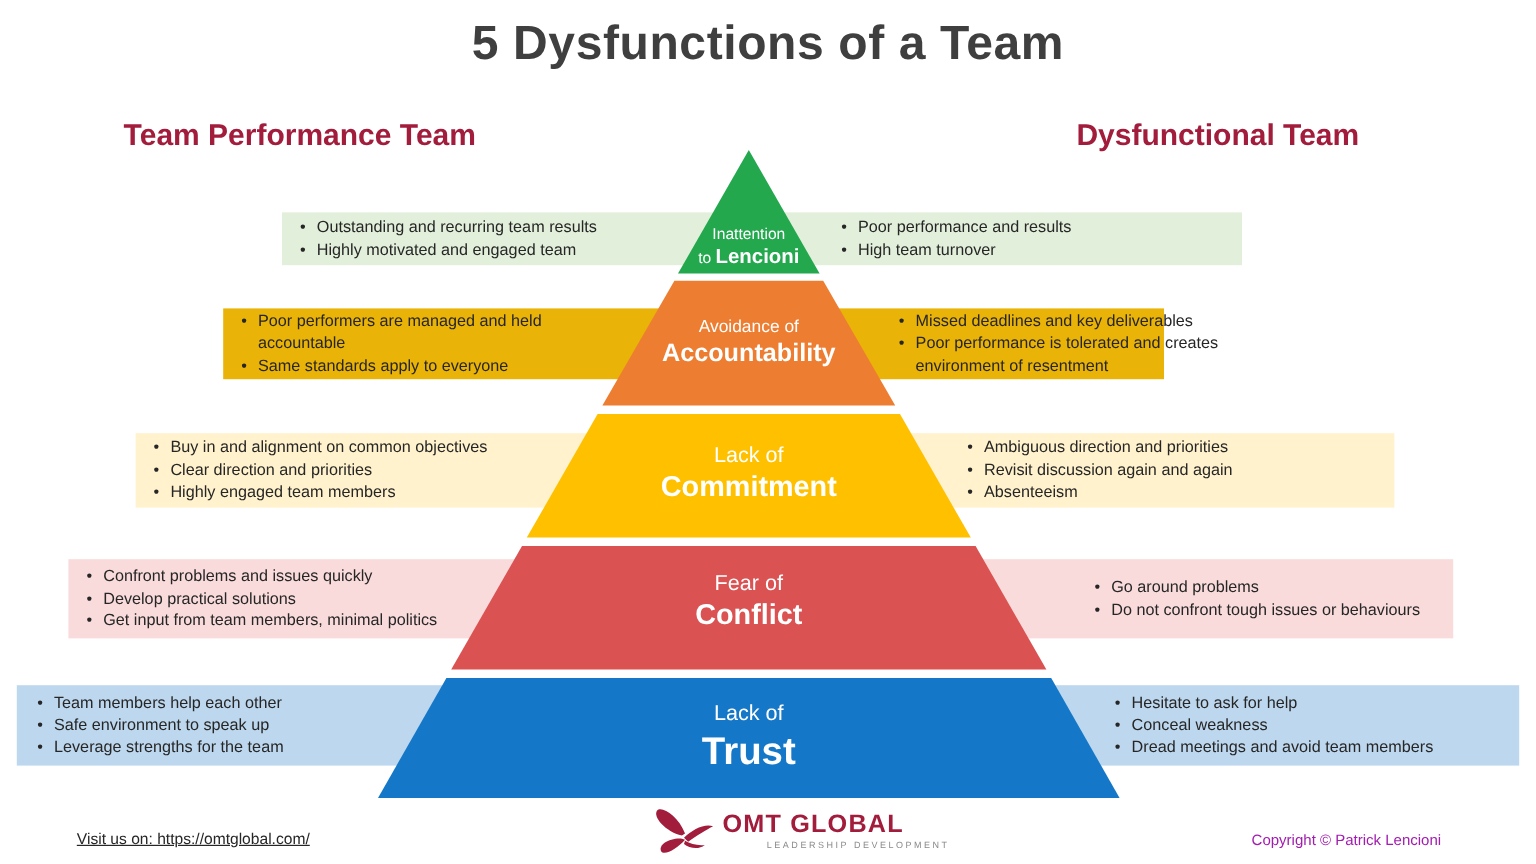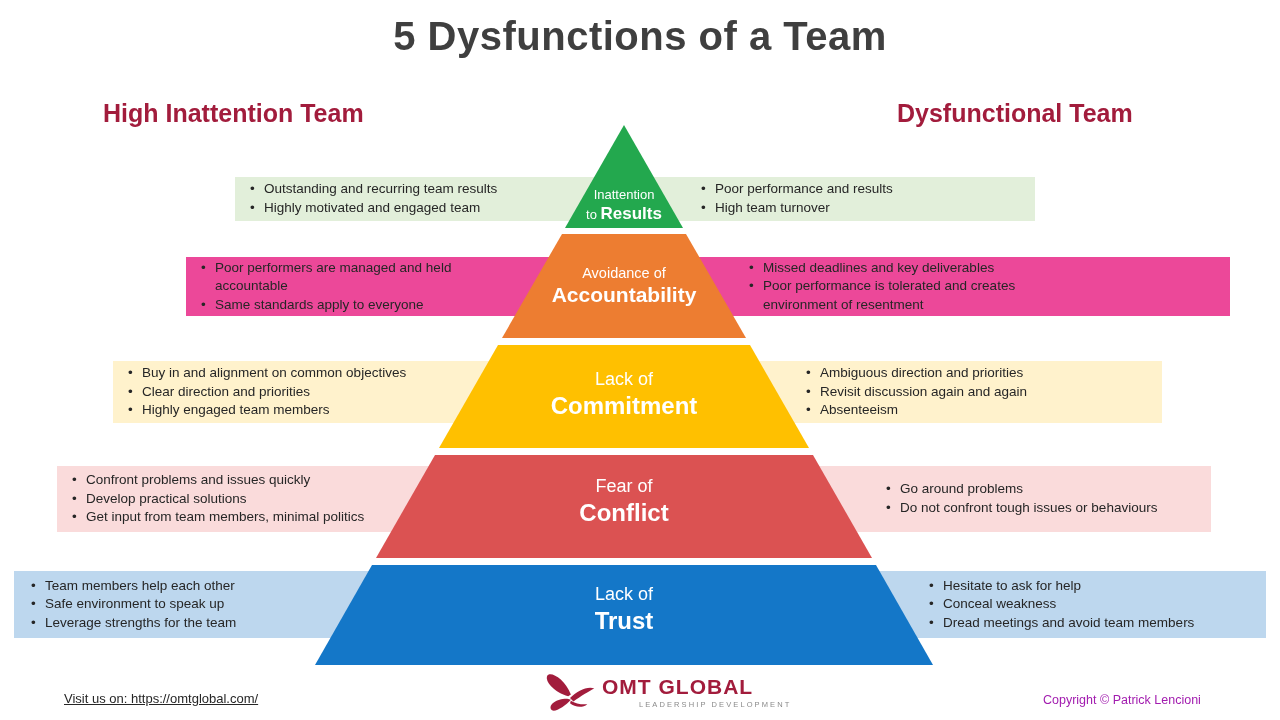--- a/index.html
+++ b/index.html
@@ -44,35 +44,35 @@
   .logo-name{font-size:21px;font-weight:bold;color:#A21C3C;letter-spacing:1px;line-height:1;
              font-family:"Liberation Sans", sans-serif;}
   .logo-sub{font-size:7.5px;color:#8a8a8a;letter-spacing:2.1px;margin-top:3px;padding-left:37px;}
 </style>
 </head>
 <body>
 
 <div id="stage">
 
   <div class="title">5 Dysfunctions of a Team</div>
-  <div class="col-header hdr-left">High Inattention Team</div>
+  <div class="col-header hdr-left">Team Performance Team</div>
   <div class="col-header hdr-right">Dysfunctional Team</div>
 
   <div class="band" style="top: 177px; left: 235px; width: 800px; height: 44px; background-color: rgb(226, 239, 218);">
     <ul class="pts" style="left:12px;width:330px">
         <li>Outstanding and recurring team results</li>
         <li>Highly motivated and engaged team</li>
       </ul>
     <ul class="pts" style="left:463px;width:330px">
         <li>Poor performance and results</li>
         <li>High team turnover</li>
       </ul>
   </div>
 
-  <div class="band" style="top: 257px; left: 186px; width: 1044px; height: 59px; background-color: #ec4899;">
+  <div class="band" style="top: 257px; left: 186px; width: 784px; height: 59px; background-color: #eab308;">
     <ul class="pts" style="left:12px;width:290px">
         <li>Poor performers are managed and held accountable</li>
         <li>Same standards apply to everyone</li>
       </ul>
     <ul class="pts" style="left:560px;width:340px">
         <li>Missed deadlines and key deliverables</li>
         <li>Poor performance is tolerated and creates environment of resentment</li>
       </ul>
   </div>
 
@@ -88,21 +88,21 @@
         <li>Absenteeism</li>
       </ul>
   </div>
 
   <div class="band" style="top: 466px; left: 57px; width: 1154px; height: 66px; background-color: rgb(250, 219, 219);">
     <ul class="pts" style="left:12px;width:340px">
         <li>Confront problems and issues quickly</li>
         <li>Develop practical solutions</li>
         <li>Get input from team members, minimal politics</li>
       </ul>
-    <ul class="pts" style="left:826px;width:340px">
+    <ul class="pts" style="left:852px;width:340px">
         <li>Go around problems</li>
         <li>Do not confront tough issues or behaviours</li>
       </ul>
   </div>
 
   <div class="band" style="top: 571px; left: 14px; width: 1252px; height: 67px; background-color: rgb(189, 215, 238);">
     <ul class="pts" style="left:14px;width:330px">
         <li>Team members help each other</li>
         <li>Safe environment to speak up</li>
         <li>Leverage strengths for the team</li>
@@ -118,21 +118,21 @@
     <polygon points="624,125 565,228 683,228" fill="#23A84E"></polygon>
     <polygon points="562,234 686,234 746,338 502,338" fill="#ED7D31"></polygon>
     <polygon points="498,345 750,345 809,448 439,448" fill="#FFC000"></polygon>
     <polygon points="435,455 813,455 872,558 376,558" fill="#DB5252"></polygon>
     <polygon points="372,565 876,565 933,665 315,665" fill="#1477C8"></polygon>
   </svg>
 
   <div class="pyr-label" style="top:187px">
     <div class="lab-line1" style="font-size:13px">Inattention</div>
     <div class="lab-line2" style="font-size:13px">
-      <span class="pre">to </span><span style="font-size:17px">Results</span>
+      <span class="pre">to </span><span style="font-size:17px">Lencioni</span>
     </div>
   </div>
 
   <div class="pyr-label" style="top:264px">
     <div class="lab-line1" style="font-size:14.5px">Avoidance of</div>
     <div class="lab-line2" style="font-size:21px">
       <span class="pre"></span><span>Accountability</span>
     </div>
   </div>
 
@@ -145,21 +145,21 @@
 
   <div class="pyr-label" style="top:475px">
     <div class="lab-line1">Fear of</div>
     <div class="lab-line2" style="font-size:24px">
       <span class="pre"></span><span>Conflict</span>
     </div>
   </div>
 
   <div class="pyr-label" style="top:583px">
     <div class="lab-line1">Lack of</div>
-    <div class="lab-line2" style="font-size:24px">
+    <div class="lab-line2" style="font-size:32px">
       <span class="pre"></span><span>Trust</span>
     </div>
   </div>
 
   <div class="visit">Visit us on: https://omtglobal.com/</div>
 
   <div class="logo">
     <svg width="52" height="44" viewBox="0 0 60 50">
       <path d="M31,28 C24,10 8,1 4,6 C0,12 12,26 28,30 Z" fill="#A21C3C"></path>
       <path d="M28,33 C16,32 5,39 8,45 C11,50 24,42 31,34 Z" fill="#A21C3C"></path>

